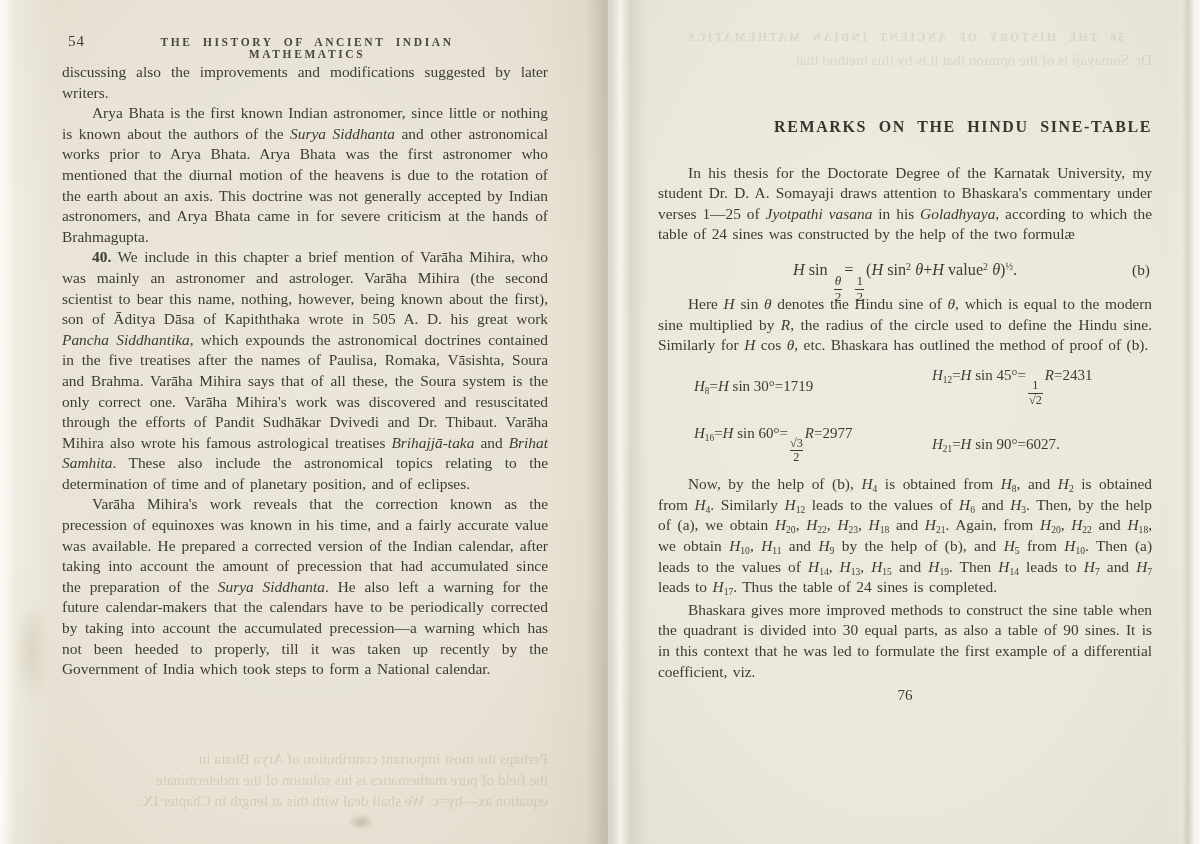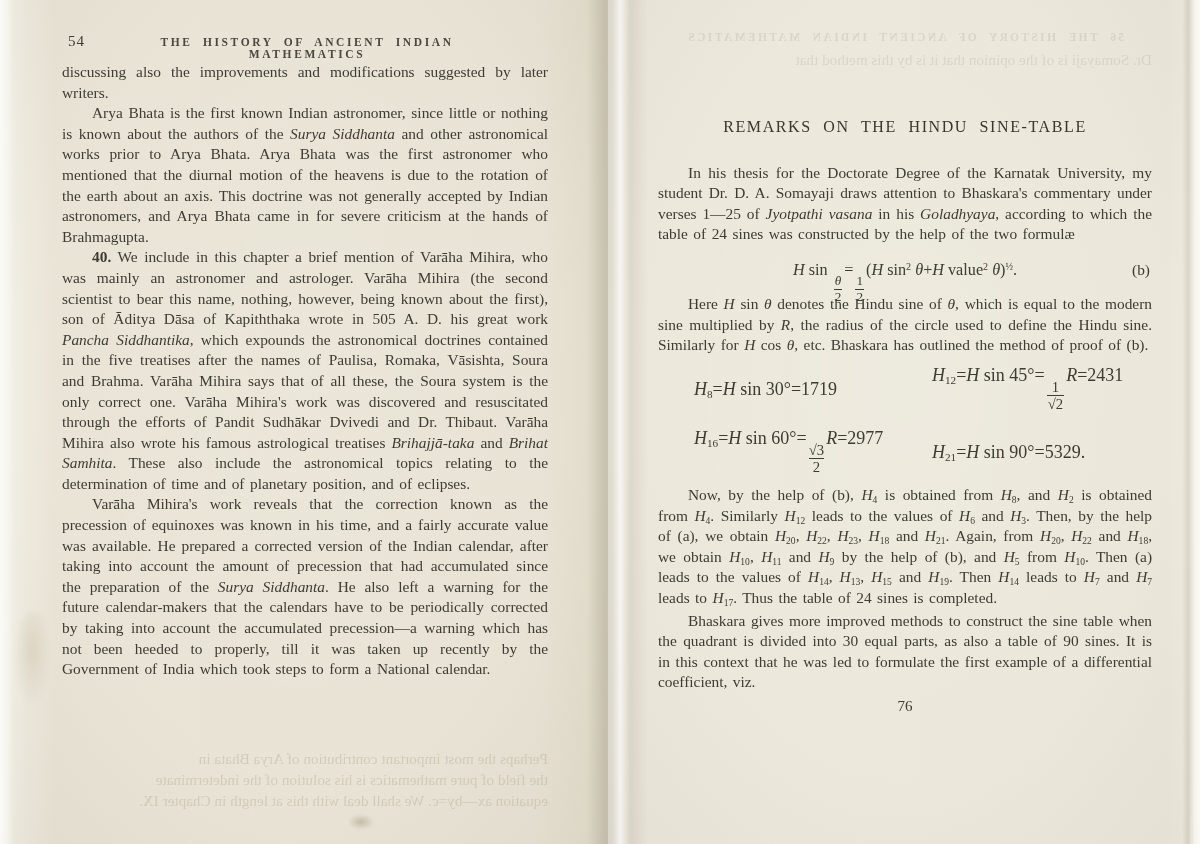--- a/index.html
+++ b/index.html
@@ -62,42 +62,42 @@
   .col-left{left:62px;top:62px;width:486px;}
   .col-right{left:658px;top:104px;width:494px;}
   .body-col p{margin:0;text-indent:30px;}
   .body-col p.noindent{text-indent:0;}
 
   .appendix-label{
     text-align:center;font-variant:small-caps;letter-spacing:1.8px;
     font-size:16px;font-weight:600;text-indent:0;color:#44423a;
   }
   .appendix-heading{
-    text-align:center;font-weight:normal;font-size:16px;letter-spacing:1.6px;word-spacing:6px;
+    text-align:right;font-weight:bold;font-size:16px;letter-spacing:1.6px;word-spacing:6px;
     margin-top:13px !important;text-indent:0 !important;color:#38362f;
   }
   .para-first{margin-top:25px !important;}
 
   
   .eqrow{position:relative;text-align:center;font-size:16.2px;text-indent:0 !important;word-spacing:0;}
   .eqrow .eq-label{position:absolute;right:2px;top:50%;transform:translateY(-50%);font-size:15.4px;}
   .eq-a{margin-top:7px !important;height:24px;line-height:24px;}
   .eq-b{margin-top:5px !important;height:40px;line-height:40px;}
   sup,sub{font-size:0.62em;line-height:0;}
   sup{vertical-align:0.5em;}
   sub{vertical-align:-0.28em;}
   .frac{
     display:inline-flex;flex-direction:column;vertical-align:-0.75em;
     text-align:center;font-size:0.82em;line-height:1.12;margin:0 2px;
   }
   .frac .den{border-top:1px solid currentColor;padding:0 1px;}
   .eq-grid{
     position:relative;margin-top:9px;margin-left:36px;width:440px;
     display:grid;grid-template-columns:238px auto;row-gap:15px;
-    align-items:center;font-size:18px;word-spacing:0;
+    align-items:center;font-size:15px;word-spacing:0;
   }
   .eq-final{margin-top:1px !important;height:22px;line-height:22px;font-size:16px;}
   .pg-num-right{margin-top:3px !important;text-align:center;text-indent:0 !important;font-size:15px;}
 
   
   .ghost{
     position:absolute;transform:scaleX(-1);color:var(--ghost,#b4ac95);
     opacity:0.42;filter:blur(0.6px);text-align:justify;
     font-size:15.2px;line-height:20.8px;pointer-events:none;
   }
@@ -171,21 +171,21 @@
       <div class="eq-grid">
         <span><span style="font-style: italic;">H</span><sub>8</sub><span>=</span><span style="font-style: italic;">H</span><span> sin 30°=1719</span></span>
         <span><span style="font-style: italic;">H</span><sub>12</sub><span>=</span><span style="font-style: italic;">H</span><span> sin 45°=</span><span class="frac">
               <span class="num"><span>1</span></span>
               <span class="den"><span>√2</span></span>
             </span><span style="font-style: italic;">R</span><span>=2431</span></span>
         <span><span style="font-style: italic;">H</span><sub>16</sub><span>=</span><span style="font-style: italic;">H</span><span> sin 60°=</span><span class="frac">
               <span class="num"><span>√3</span></span>
               <span class="den"><span>2</span></span>
             </span><span style="font-style: italic;">R</span><span>=2977</span></span>
-        <span><span style="font-style: italic;">H</span><sub>21</sub><span>=</span><span style="font-style: italic;">H</span><span> sin 90°=5329.</span></span>
+        <span><span style="font-style: italic;">H</span><sub>21</sub><span>=</span><span style="font-style: italic;">H</span><span> sin 90°=6027.</span></span>
       </div>
 
       <p class="para-first" style="margin-top:9px !important;"><span>Now, by the help of (b), </span><span style="font-style: italic;">H</span><sub>4</sub><span> is obtained from </span><span style="font-style: italic;">H</span><sub>8</sub><span>, and </span><span style="font-style: italic;">H</span><sub>2</sub><span> is obtained from </span><span style="font-style: italic;">H</span><sub>4</sub><span>. Similarly </span><span style="font-style: italic;">H</span><sub>12</sub><span> leads to the values of </span><span style="font-style: italic;">H</span><sub>6</sub><span> and </span><span style="font-style: italic;">H</span><sub>3</sub><span>. Then, by the help of (a), we obtain </span><span style="font-style: italic;">H</span><sub>20</sub><span>, </span><span style="font-style: italic;">H</span><sub>22</sub><span>, </span><span style="font-style: italic;">H</span><sub>23</sub><span>, </span><span style="font-style: italic;">H</span><sub>18</sub><span> and </span><span style="font-style: italic;">H</span><sub>21</sub><span>. Again, from </span><span style="font-style: italic;">H</span><sub>20</sub><span>, </span><span style="font-style: italic;">H</span><sub>22</sub><span> and </span><span style="font-style: italic;">H</span><sub>18</sub><span>, we obtain </span><span style="font-style: italic;">H</span><sub>10</sub><span>, </span><span style="font-style: italic;">H</span><sub>11</sub><span> and </span><span style="font-style: italic;">H</span><sub>9</sub><span> by the help of (b), and </span><span style="font-style: italic;">H</span><sub>5</sub><span> from </span><span style="font-style: italic;">H</span><sub>10</sub><span>. Then (a) leads to the values of </span><span style="font-style: italic;">H</span><sub>14</sub><span>, </span><span style="font-style: italic;">H</span><sub>13</sub><span>, </span><span style="font-style: italic;">H</span><sub>15</sub><span> and </span><span style="font-style: italic;">H</span><sub>19</sub><span>. Then </span><span style="font-style: italic;">H</span><sub>14</sub><span> leads to </span><span style="font-style: italic;">H</span><sub>7</sub><span> and </span><span style="font-style: italic;">H</span><sub>7</sub><span> leads to </span><span style="font-style: italic;">H</span><sub>17</sub><span>. Thus the table of 24 sines is completed.</span></p>
       <p style="margin-top:2px;"><span>Bhaskara gives more improved methods to construct the sine table when the quadrant is divided into 30 equal parts, as also a table of 90 sines. It is in this context that he was led to formulate the first example of a differential coefficient, viz.</span></p>
 
 
       <p class="pg-num-right">76</p>
     </div>
   </div>
 

